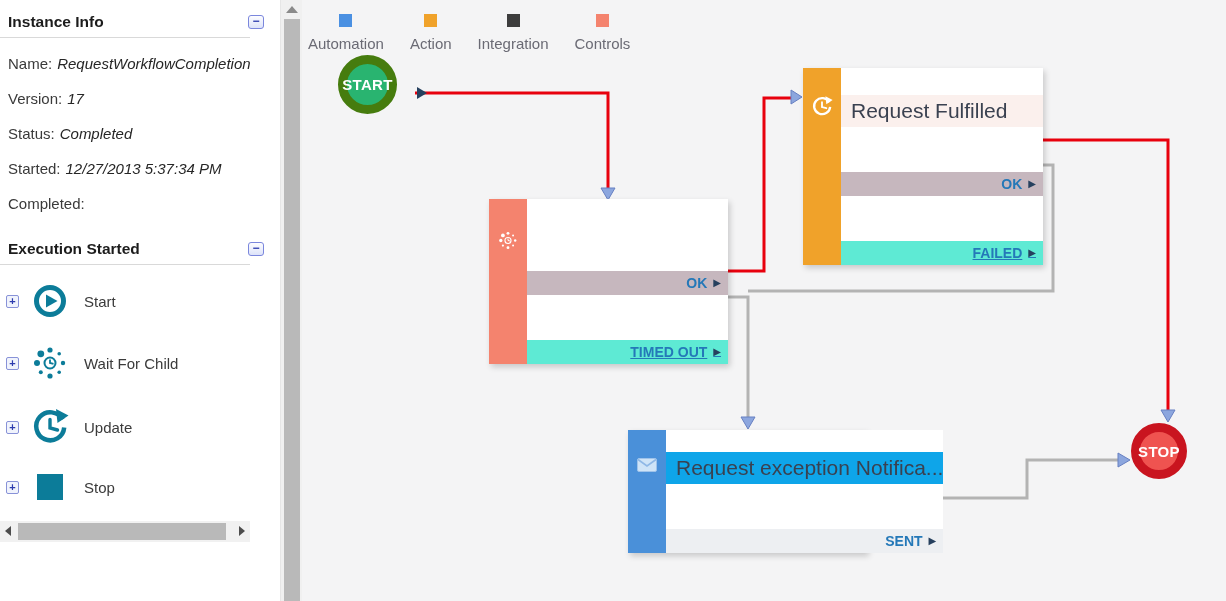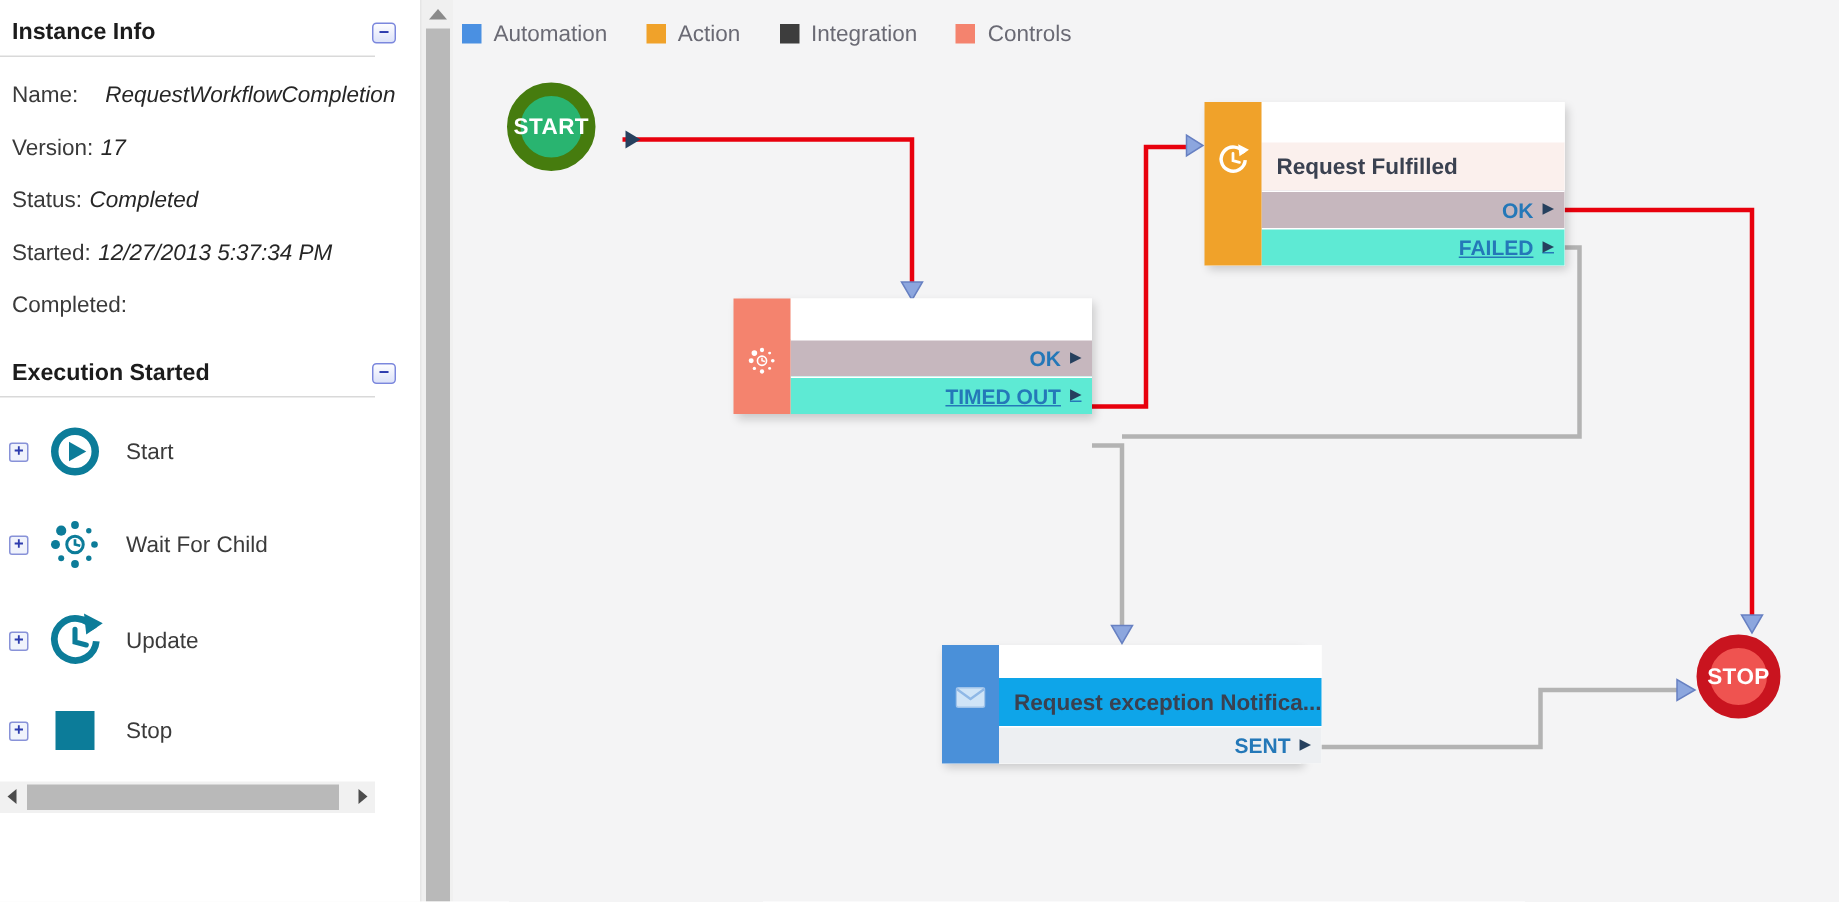--- a/index.html
+++ b/index.html
@@ -9,21 +9,21 @@
 
   
   .sidebar { position:absolute; left:0; top:0; width:276px; height:588px; background:#fff; overflow:hidden; z-index:5; }
   .panel-header { display:flex; justify-content:space-between; align-items:center; padding:13px 12px 6px 8px; }
   .panel-title { font-size:15.5px; font-weight:bold; color:#1c1c1c; }
   .collapse-btn { width:16px; height:14px; border:1px solid #7b87dd; border-radius:3px;
     background:linear-gradient(#fdfdff,#dde3f9); color:#2d3cae; font-size:12px; line-height:11px;
     text-align:center; font-weight:bold; cursor:pointer; }
   hr.sep { border:0; border-top:1px solid #d9d9d9; margin:0 26px 0 0; }
   .info-field { display:flex; margin:16px 0 0 8px; font-size:15px; color:#333; line-height:19px; }
-  .info-field.nowrap { white-space:nowrap; overflow:hidden;gap:13px; }
+  .info-field.nowrap { white-space:nowrap; overflow:hidden; }
   .info-label { margin-right:5px; white-space:nowrap; color:#3a3a3a; }
   .info-value { font-style:italic; color:#262626; }
   .exec-header { margin-top:14px; }
 
   .hist-item { display:flex; align-items:center; margin-left:6px; height:52px; cursor:pointer; }
   .expander { width:13px; height:13px; flex:none; border:1px solid #8892d8; border-radius:2px;
     background:#f0f3fc; color:#2d3cae; font-size:11px; line-height:11px; text-align:center; font-weight:bold; cursor:pointer; }
   .hist-icon-wrap { width:48px; flex:none; display:flex; justify-content:center; align-items:center; margin-left:7px; }
   .hist-label { font-size:15px; color:#3b3b3b; margin-left:10px; }
   .stop-square { width:26px; height:26px; background:#0c7c99; }
@@ -39,51 +39,51 @@
   
   .v-scrollbar { position:absolute; left:280px; top:0; width:22px; height:601px; background:#f0f0f0;
     border-left:1px solid #e6e6e6; z-index:4; }
   .v-up-arrow { position:absolute; left:5px; top:6px; width:0; height:0;
     border-left:6px solid transparent; border-right:6px solid transparent; border-bottom:7px solid #8a8a8a; }
   .v-thumb { position:absolute; left:3px; top:19px; width:16px; height:582px; background:#b9b9b9; }
 
   
   .canvas-bg { position:absolute; left:302px; top:0; width:924px; height:601px; background:#f4f4f5; z-index:0; }
   .legend { position:absolute; left:308px; top:14px; display:flex; gap:26px; z-index:2; }
-  .legend-item { display:flex; align-items:center; gap:8px; }
+  .legend-item { display:flex; align-items:center; gap:8px;flex-direction:column; }
   .legend-swatch { width:13px; height:13px; flex:none; }
   .legend-label { font-size:15px; color:#6a6a74; }
 
   .connectors { position:absolute; left:0; top:0; z-index:1; pointer-events:none; }
 
   .terminal { position:absolute; border-radius:50%; display:flex; align-items:center; justify-content:center;
     color:#fff; font-weight:bold; font-size:15px; letter-spacing:0.3px; z-index:2; cursor:pointer; }
   .start-node { left:338px; top:55px; width:59px; height:59px; background:#29b470; border:9px solid #467c0e; }
   .stop-node  { left:1131px; top:423px; width:56px; height:56px; background:#ef5350; border:9px solid #c9141f; }
 
   .wf-node { position:absolute; display:flex; z-index:2; box-shadow:2px 3px 6px rgba(0,0,0,0.18); cursor:pointer; }
   .wf-bar { width:38px; flex:none; position:relative; }
   .bar-controls { background:#f4836e; }
   .bar-action { background:#f0a22a; }
   .bar-automation { background:#4a90d9; }
   .bar-icon { position:absolute; left:50%; transform:translateX(-50%); }
   .wf-body { flex:1; display:flex; flex-direction:column; background:#fff; }
   .wf-strip { background:#fff; flex:none; }
-  .wf-title { display:flex; align-items:center; padding-left:10px; font-weight:bold; font-size:15px;
+  .wf-title { display:flex; align-items:center; padding-left:10px; font-weight:normal; font-size:21px;
     color:#3a4150; flex:none; white-space:nowrap; overflow:hidden; }
   .title-pink { background:#fbf0ed; }
   .title-white { background:#0ea5e9; }
   .wf-outcome { display:flex; align-items:center; justify-content:flex-end; padding-right:7px; gap:6px;
     font-weight:bold; font-size:14px; color:#2478b8; border-top:1px solid #fff; flex:none; cursor:pointer; }
   .row-ok { background:#c6b7be; }
   .row-alt { background:#5eead4;text-decoration:underline; }
   .row-sent { background:#edeff2; }
   .tri { color:#26405e; font-size:10px; line-height:10px; }
 
-  .h27{height:27px;} .h31{height:32px;} .h25{height:25px;} .h22{height:22px;}
+  .h27{height:27px;} .h31{height:32px;} .h25{height:25px;margin-top:44px;} .h22{height:22px;}
 </style>
 </head>
 <body>
 
 <div id="stage">
 
   <div class="sidebar">
 
     <div class="panel-header">
       <span class="panel-title">Instance Info</span>

